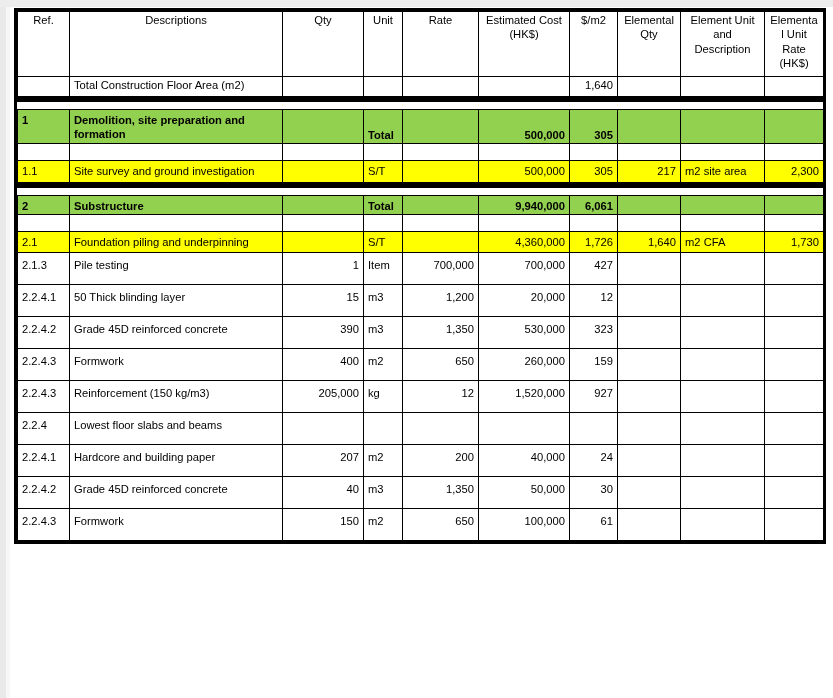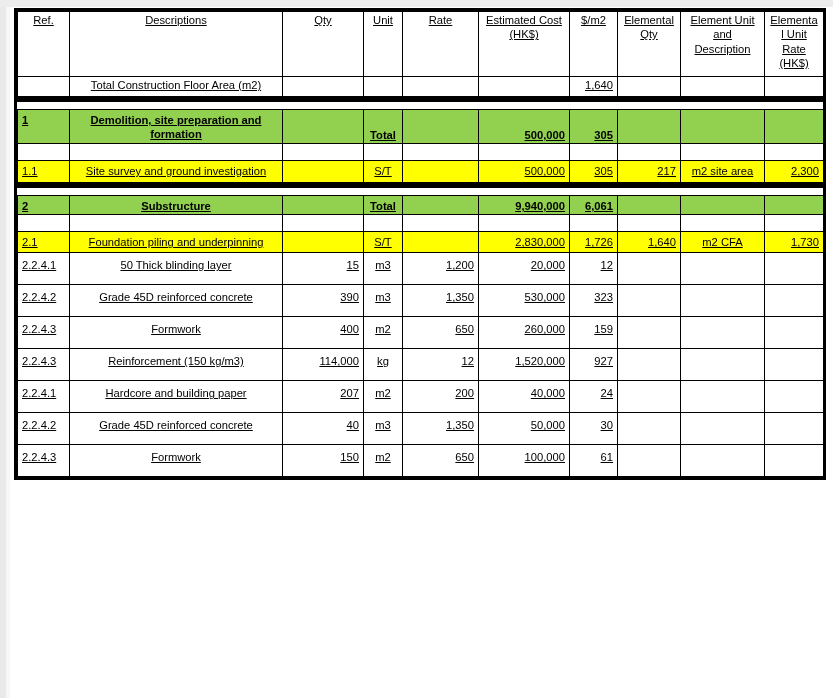--- a/index.html
+++ b/index.html
@@ -39,21 +39,20 @@
     box-sizing: border-box;
     background: #ffffff;
   }
 
   table.grid {
     border-collapse: collapse;
     table-layout: fixed;
     width: 100%;
     font-size: 11.2px;
     color: #000000;
-    text-decoration: underline;
   }
   table.grid td, table.grid th {
     border: 1px solid #000000;
     padding: 1px 4px;
     vertical-align: top;
     font-weight: normal;
     line-height: 1.28;
     overflow: hidden;
   }
 
@@ -64,21 +63,21 @@
   col.c-unit  { width: 39px; }
   col.c-rate  { width: 76px; }
   col.c-cost  { width: 91px; }
   col.c-sqm   { width: 48px; }
   col.c-eqty  { width: 63px; }
   col.c-eunit { width: 84px; }
   col.c-erate { width: 59px; }
 
   
   .ar { text-align: right; }
-  .al { text-align: center; }
+  .al { text-align: left; }
   .indent { padding-left: 16px; }
 
   
   thead td {
     text-align: center;
     vertical-align: top;
     height: 62px;
     padding-top: 3px;
   }
   thead td.hdr-last {
@@ -277,29 +276,41 @@
           <td></td>
             <td></td>
         </tr>
 
         <tr class="r-yellow" style="height:21px">
           <td>2.1</td>
           <td class="al">Foundation piling and underpinning</td>
           <td class="ar"></td>
           <td class="al">S/T</td>
           <td class="ar"></td>
-          <td class="ar">2,830,000</td>
+          <td class="ar">4,360,000</td>
           <td class="ar">1,726</td>
           <td class="ar">1,640</td>
           <td class="al">m2 CFA</td>
           <td class="ar">1,730</td>
         </tr>
 
 
 
+        <tr class="r-item">
+          <td>2.1.3</td>
+          <td class="al">Pile testing</td>
+          <td class="ar">1</td>
+          <td class="al">Item</td>
+          <td class="ar">700,000</td>
+          <td class="ar">700,000</td>
+          <td class="ar">427</td>
+          <td></td>
+          <td></td>
+          <td></td>
+        </tr>
 
 
 
         <tr class="r-item">
           <td>2.2.4.1</td>
           <td class="al indent">50 Thick blinding layer</td>
           <td class="ar">15</td>
           <td class="al">m3</td>
           <td class="ar">1,200</td>
           <td class="ar">20,000</td>
@@ -328,30 +339,42 @@
           <td class="ar">650</td>
           <td class="ar">260,000</td>
           <td class="ar">159</td>
           <td></td>
           <td></td>
           <td></td>
         </tr>
         <tr class="r-item">
           <td>2.2.4.3</td>
           <td class="al indent">Reinforcement (150 kg/m3)</td>
-          <td class="ar">114,000</td>
+          <td class="ar">205,000</td>
           <td class="al">kg</td>
           <td class="ar">12</td>
           <td class="ar">1,520,000</td>
           <td class="ar">927</td>
           <td></td>
           <td></td>
           <td></td>
         </tr>
 
+        <tr class="r-item">
+          <td>2.2.4</td>
+          <td class="al">Lowest floor slabs and beams</td>
+          <td></td>
+          <td></td>
+          <td></td>
+          <td></td>
+          <td></td>
+          <td></td>
+          <td></td>
+          <td></td>
+        </tr>
 
         <tr class="r-item">
           <td>2.2.4.1</td>
           <td class="al indent">Hardcore and building paper</td>
           <td class="ar">207</td>
           <td class="al">m2</td>
           <td class="ar">200</td>
           <td class="ar">40,000</td>
           <td class="ar">24</td>
           <td></td>

